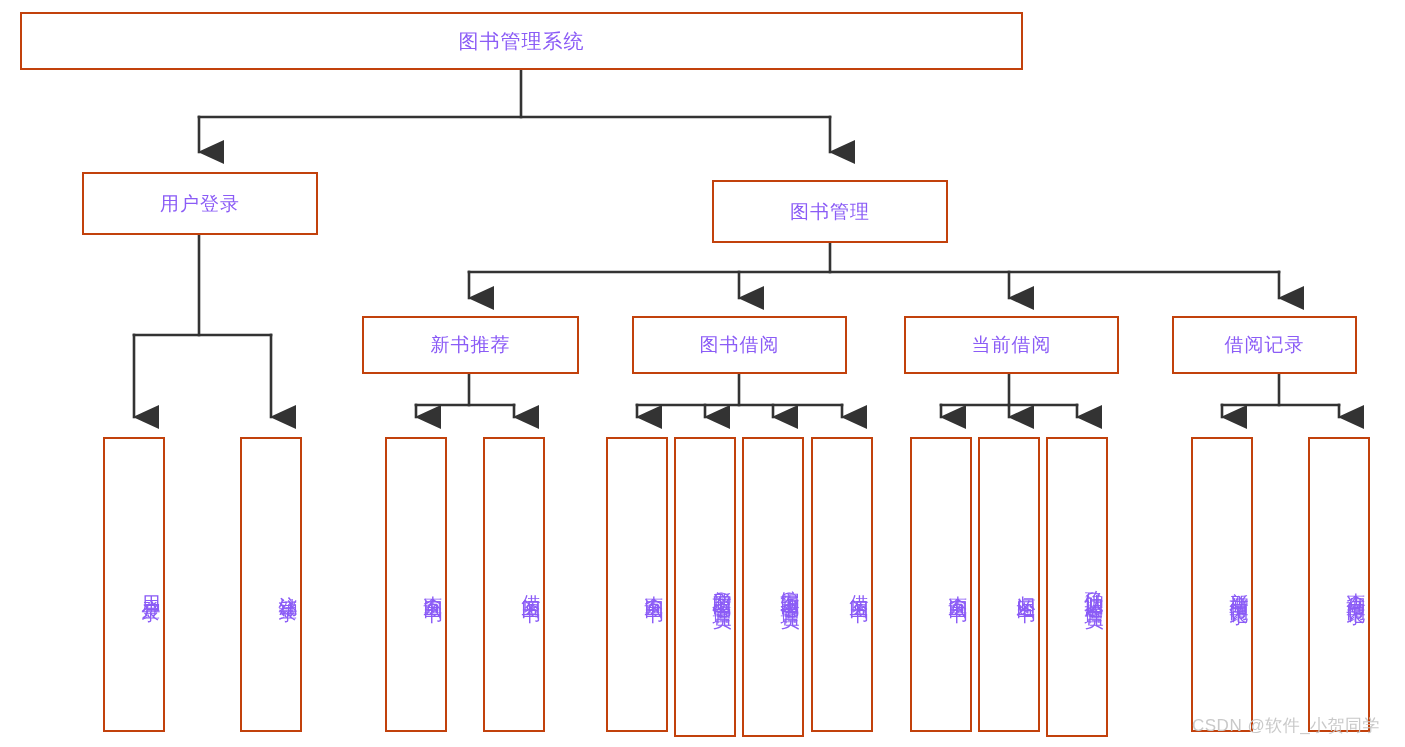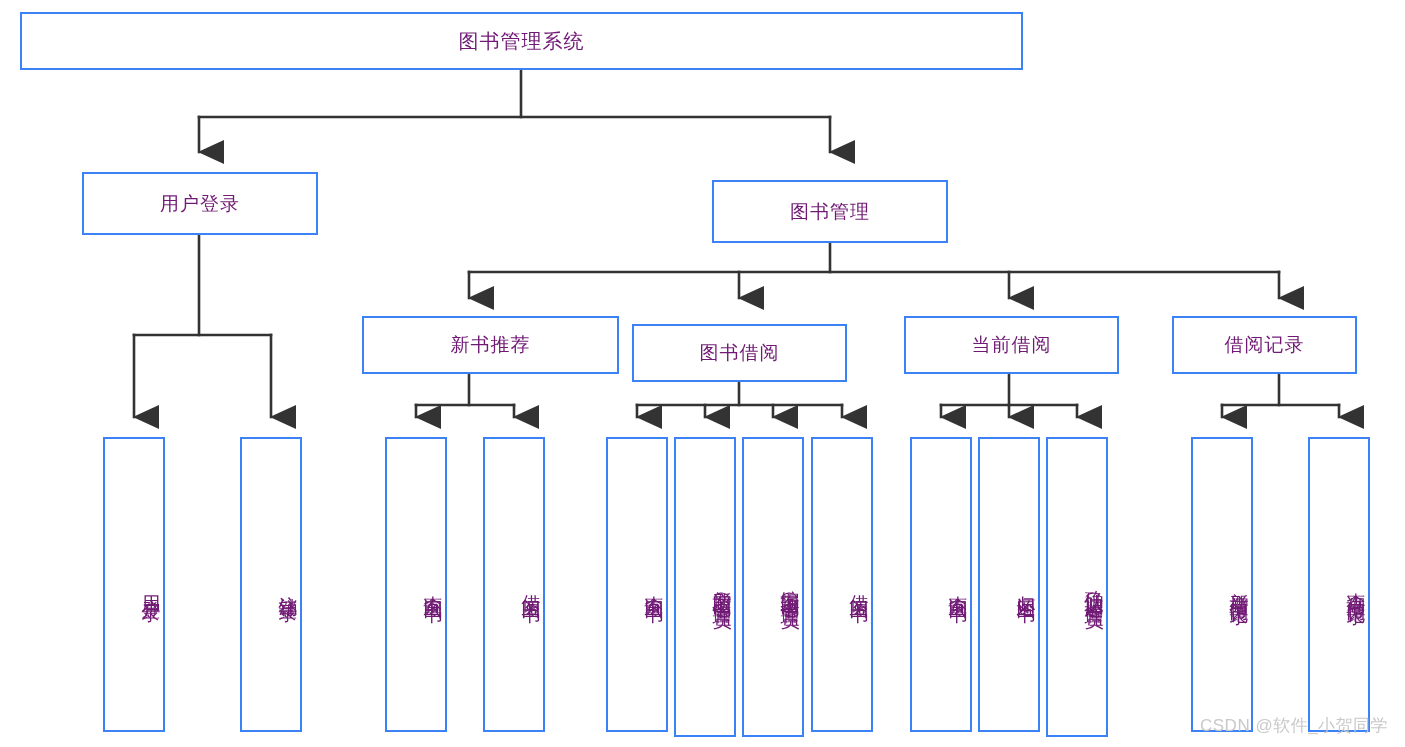--- a/index.html
+++ b/index.html
@@ -24,25 +24,25 @@
     left: 0;
     top: 0;
     width: 1405px;
     height: 747px;
     pointer-events: none;
   }
   .node {
     position: absolute;
     box-sizing: border-box;
     background: #ffffff;
-    border: 2px solid #3b82f6;
+    border: 2px solid #c2410c;
     display: flex;
     align-items: center;
     justify-content: center;
-    color: #701a75;
+    color: #8b5cf6;
     font-size: 19px;
     letter-spacing: 1px;
     line-height: 1.25;
   }
   .node.horizontal {
     writing-mode: horizontal-tb;
   }
   .node.vertical {
     writing-mode: vertical-rl;
     text-orientation: upright;
@@ -61,21 +61,20 @@
   .node.root {
     font-size: 20px;
   }
   .watermark {
     position: absolute;
     color: #c9c9c9;
     font-size: 17px;
     letter-spacing: 0.5px;
     white-space: nowrap;
     user-select: none;
-    padding-left: 8px;
   }
 </style>
 </head>
 <body>
 
 <div id="diagram-root">
 
   <svg class="connectors" viewBox="0 0 1405 747">
     <defs>
       <marker id="arrow" viewBox="0 0 12 12" refX="6" refY="10.5" markerWidth="11" markerHeight="11" orient="auto-start-reverse">
@@ -134,25 +133,25 @@
   </div>
 
   <div class="node horizontal" style="left:82px; top:172px; width:236px; height:63px;">
     <span class="label">用户登录</span>
   </div>
 
   <div class="node horizontal" style="left:712px; top:180px; width:236px; height:63px;">
     <span class="label">图书管理</span>
   </div>
 
-  <div class="node horizontal" style="left:362px; top:316px; width:257px; height:58px;">
+  <div class="node horizontal" style="left:362px; top:316px; width:217px; height:58px;">
     <span class="label">新书推荐</span>
   </div>
 
-  <div class="node horizontal" style="left:632px; top:316px; width:215px; height:58px;margin-top:8px;">
+  <div class="node horizontal" style="left:632px; top:316px; width:215px; height:58px;">
     <span class="label">图书借阅</span>
   </div>
 
   <div class="node horizontal" style="left:904px; top:316px; width:215px; height:58px;">
     <span class="label">当前借阅</span>
   </div>
 
   <div class="node horizontal" style="left:1172px; top:316px; width:185px; height:58px;">
     <span class="label">借阅记录</span>
   </div>

